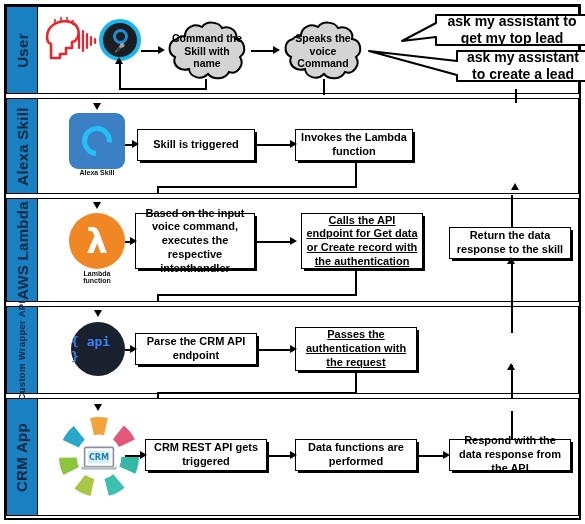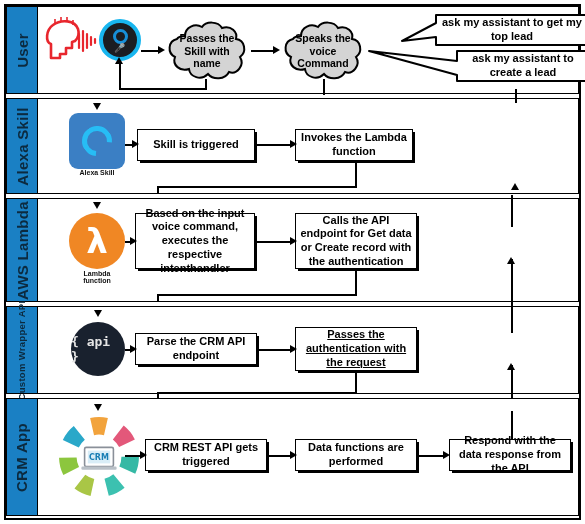--- a/index.html
+++ b/index.html
@@ -26,21 +26,21 @@
 
   
   .cloud{position:absolute;display:flex;align-items:center;justify-content:center;text-align:center;
     font-size:10.5px;font-weight:bold;color:#000;line-height:1.22;}
   .cloud svg{position:absolute;left:0;top:0;width:100%;height:100%;}
   .cloud .ctext{position:relative;z-index:2;padding:0 9px;}
 
   
   .callout{position:absolute;}
   .callout svg{position:absolute;left:0;top:0;}
-  .callout .cotext{position:absolute;font-size:11px;font-weight:bold;color:#000;
+  .callout .cotext{position:absolute;font-size:14px;font-weight:bold;color:#000;
     text-align:center;line-height:1.25;display:flex;align-items:center;justify-content:center;}
 
   
   .conn{position:absolute;background:#000;}
   .conn.h{height:1.6px;}
   .conn.v{width:1.6px;}
   .arrow{position:absolute;width:0;height:0;}
   .arrow.r{border-top:4.5px solid transparent;border-bottom:4.5px solid transparent;border-left:7px solid #000;}
   .arrow.d{border-left:4.5px solid transparent;border-right:4.5px solid transparent;border-top:7px solid #000;}
   .arrow.u{border-left:4.5px solid transparent;border-right:4.5px solid transparent;border-bottom:7px solid #000;}
@@ -59,21 +59,21 @@
     display:flex;align-items:center;justify-content:center;}
   .alexa-ring{width:30px;height:30px;border-radius:50%;border:5px solid #27bdf5;box-sizing:border-box;
     border-bottom-color:transparent;transform:rotate(-40deg);}
 
   .lambda{position:absolute;border-radius:50%;background:#f08724;
     display:flex;align-items:center;justify-content:center;
     color:#fff;font-size:34px;font-weight:bold;font-family:"DejaVu Sans",sans-serif;line-height:1;}
 
   .apibubble{position:absolute;border-radius:50%;background:#19212e;
     display:flex;align-items:center;justify-content:center;
-    color:#e5e5e5;font-size:13px;font-weight:bold;font-family:"DejaVu Sans Mono",monospace;}
+    color:#3b82f6;font-size:13px;font-weight:bold;font-family:"DejaVu Sans Mono",monospace;}
 
   .crmwheel{position:absolute;}
 </style>
 </head>
 <body>
 
 <div id="canvas">
 
   <div class="outer-frame"></div>
 
@@ -95,21 +95,21 @@
         <div class="echo-ring"></div>
         <div class="echo-mic">🎤</div>
       </div>
 
       <div class="cloud" style="left:124px;top:13px;width:92px;height:62px;">
         <svg viewBox="0 0 92 62" preserveAspectRatio="none">
           <path d="M24 16 C24 7 34 3 41 7 C45 1 57 1 61 8 C70 5 77 12 75 19 C84 20 86 32 79 37
                    C84 45 76 55 68 52 C64 60 52 60 47 54 C40 61 29 57 28 49
                    C19 52 11 45 14 37 C6 33 7 21 16 19 C17 17 20 16 24 16 Z" fill="#d4d4d4" stroke="#000" stroke-width="2"></path>
         </svg>
-        <div class="ctext">Passes the Skill with name</div>
+        <div class="ctext">Command the Skill with name</div>
       </div>
 
       <div class="cloud" style="left:240px;top:13px;width:92px;height:62px;align-items:center;">
         <svg viewBox="0 0 92 62" preserveAspectRatio="none">
           <path d="M24 16 C24 7 34 3 41 7 C45 1 57 1 61 8 C70 5 77 12 75 19 C84 20 86 32 79 37
                    C84 45 76 55 68 52 C64 60 52 60 47 54 C40 61 29 57 28 49
                    C19 52 11 45 14 37 C6 33 7 21 16 19 C17 17 20 16 24 16 Z" fill="#d4d4d4" stroke="#000" stroke-width="2"></path>
         </svg>
         <div class="ctext">Speaks the voice Command</div>
       </div>
@@ -188,24 +188,27 @@
 
       <div class="lambda" style="left:32px;top:14px;width:56px;height:56px;">
         <span>λ</span>
       </div>
       <div class="icon-label" style="left:60px;top:71px;width:52px;white-space:normal;">Lambda function</div>
 
       <div class="pbox" style="left:98px;top:14px;width:120px;height:56px;">
         <span>Based on the input voice command, executes the respective intenthandler</span>
       </div>
 
-      <div class="pbox" style="left:258px;top:14px;width:122px;height:56px;">
+      <div class="pbox" style="left:264px;top:14px;width:122px;height:56px;text-decoration:underline;">
         <span>Calls the API endpoint for Get data or Create record with the authentication</span>
       </div>
 
+      <div class="pbox" style="left:412px;top:28px;width:122px;height:32px;">
+        <span>Return the data response to the skill</span>
+      </div>
 
       <div class="arrow d" style="left:56px;top:3px;"></div>
 
       <div class="conn h" style="left:88px;top:42px;width:8px;"></div>
       <div class="arrow r" style="left:93px;top:38px;"></div>
 
       <div class="conn h" style="left:220px;top:42px;width:36px;"></div>
       <div class="arrow r" style="left:253px;top:38px;"></div>
 
       <div class="conn v" style="left:318px;top:70px;height:26px;"></div>

